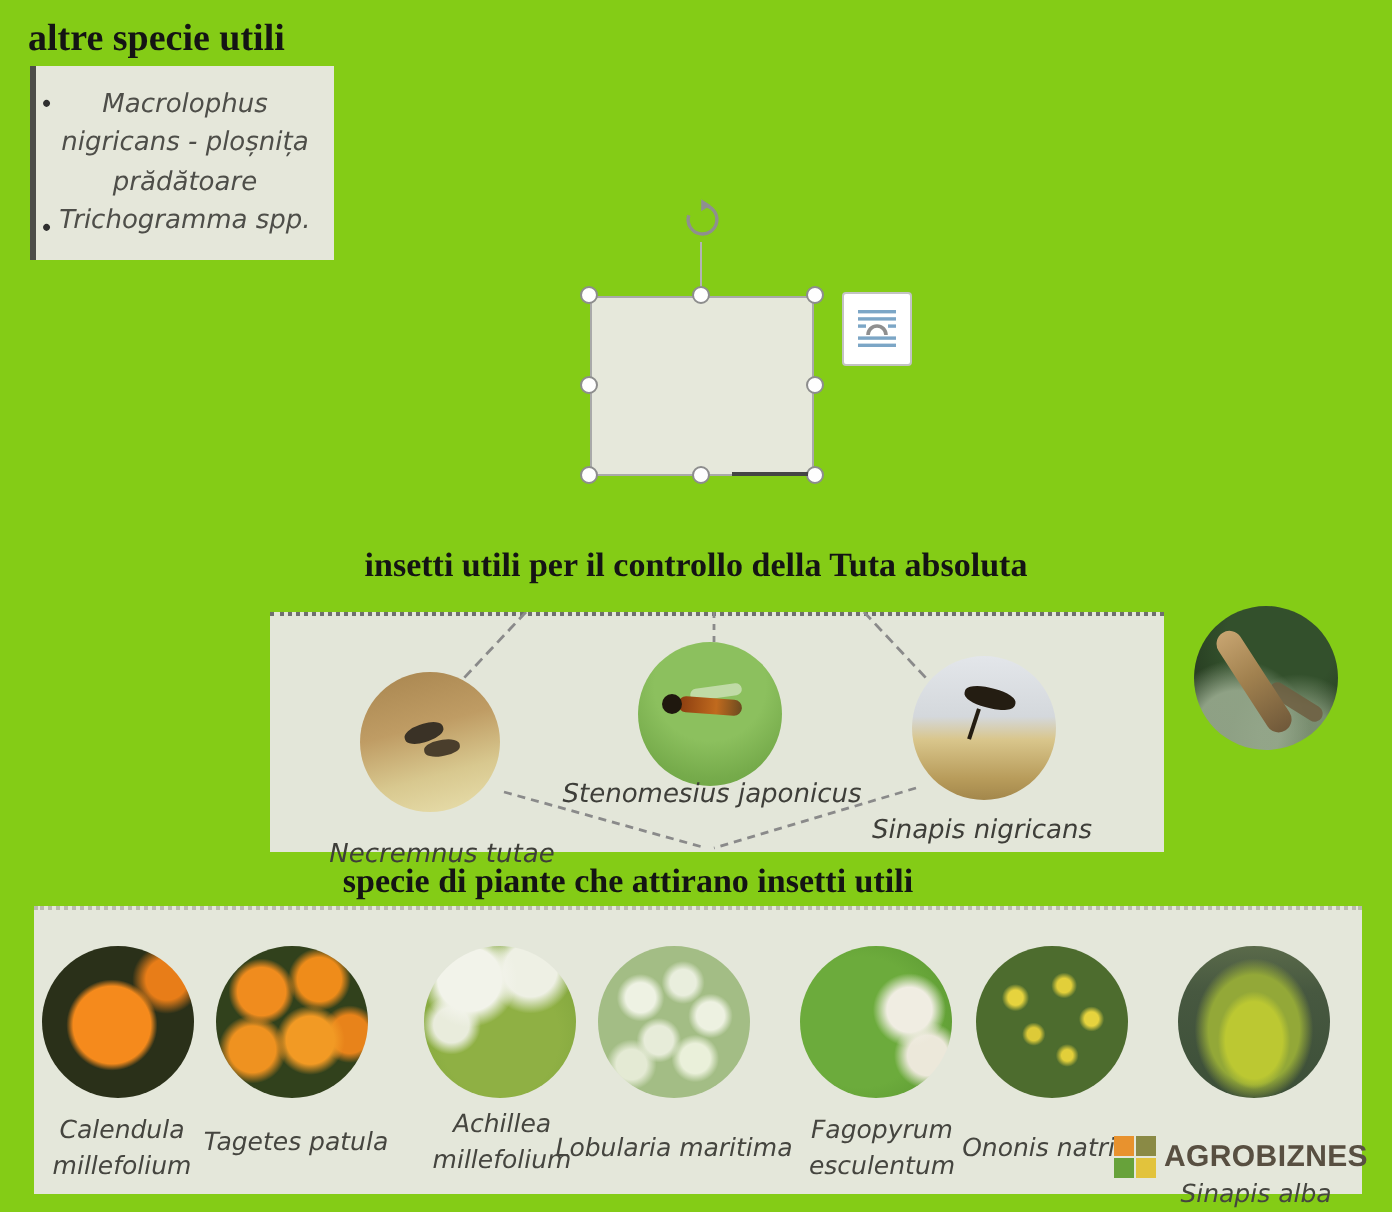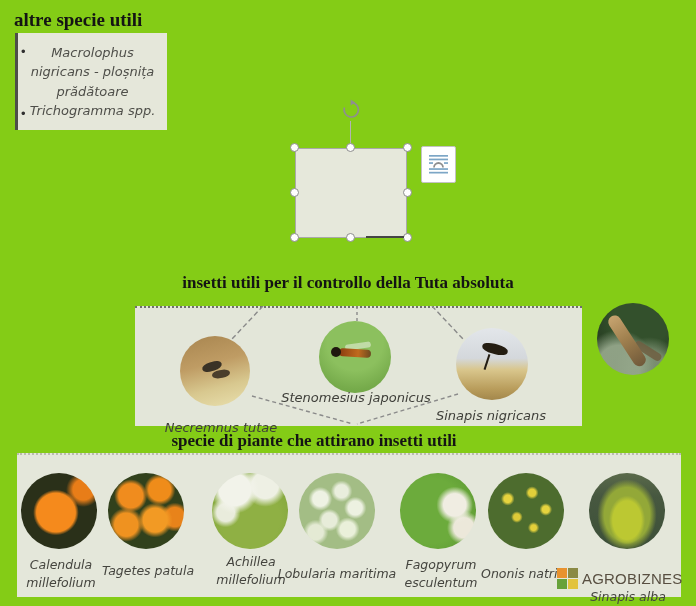--- a/index.html
+++ b/index.html
@@ -125,21 +125,21 @@
   #plant-l2{left:251px;top:553px;width:88px;}
   #plant-l3{left:337px;top:565px;width:140px;white-space:nowrap;}
   #plant-l4{left:441px;top:556px;width:100px;}
   #plant-l5{left:523px;top:565px;width:110px;white-space:nowrap;}
   #plant-l6{left:628px;top:588px;width:100px;white-space:nowrap;}
 
   
   #logo{position:absolute;left:557px;top:568px;display:flex;align-items:center;gap:4px;}
   #logo-grid{display:grid;grid-template-columns:10px 10px;grid-template-rows:10px 10px;gap:1px;}
   .logo-sq{width:10px;height:10px;}
-  #logo-text{font-family:"Liberation Sans",sans-serif;font-weight:normal;font-size:15px;
+  #logo-text{font-family:"Liberation Sans",sans-serif;font-weight:bold;font-size:15px;
              color:#584f41;letter-spacing:.2px;}
 </style>
 </head>
 <body>
 
 <div id="canvas">
 
   <div id="heading-other" class="h-serif">altre specie utili</div>
 
   <div id="species-box">

